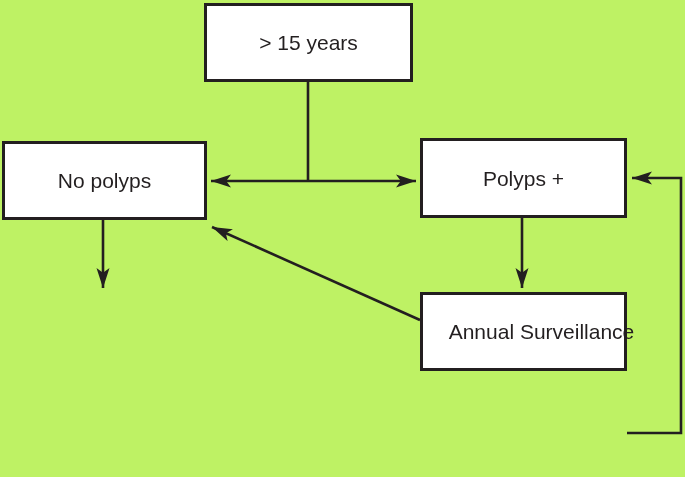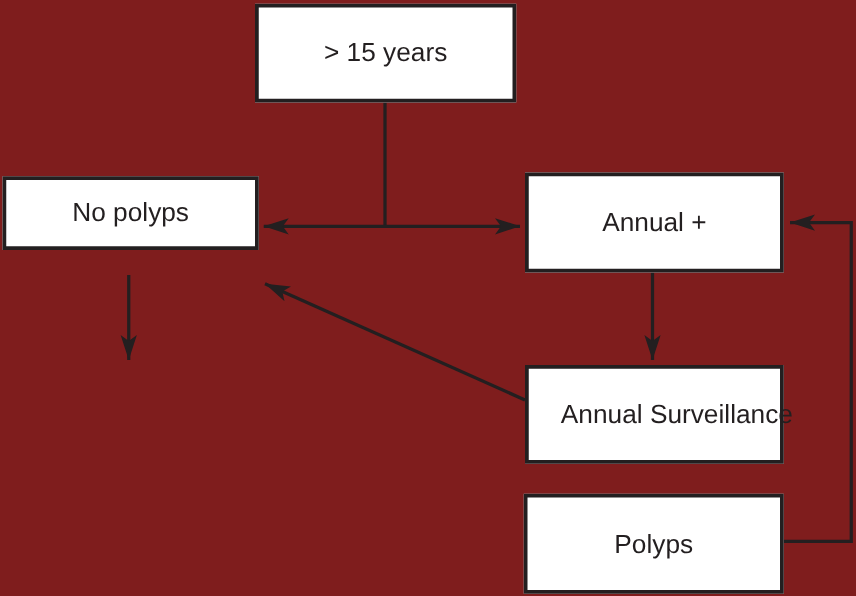--- a/index.html
+++ b/index.html
@@ -4,21 +4,21 @@
 <style>
   html, body {
     margin: 0;
     padding: 0;
     background: #ffffff;
   }
   #figure {
     position: relative;
     width: 685px;
     height: 477px;
-    background: #7f1d1d;
+    background: #bef264;
     font-family: "Liberation Sans", "DejaVu Sans", sans-serif;
     color: #231f20;
     overflow: hidden;
   }
   #edges {
     position: absolute;
     left: 0;
     top: 0;
     width: 685px;
     height: 477px;
@@ -37,21 +37,21 @@
     text-align: center;
   }
   .node .label {
     white-space: nowrap;
   }
   .node.align-left .label {
     text-align: left;
   }
   
   #node-criteria            { left: 204px; top: 3px;   width: 209px; height: 79px; line-height: 26px; }
-  #node-no-polyps           { left: 2px;   top: 141px; width: 205px; height: 59px; }
+  #node-no-polyps           { left: 2px;   top: 141px; width: 205px; height: 79px; }
   #node-polyp-polypectomy   { left: 420px; top: 138px; width: 207px; height: 80px; }
   #node-surveillance-3yr    { left: 2px;   top: 292px; width: 205px; height: 79px; }
   #node-annual-surveillance { left: 420px; top: 292px; width: 207px; height: 79px; padding-left: 36px; }
   #node-polyps              { left: 419px; top: 395px; width: 208px; height: 80px; }
   .edge {
     stroke: #231f20;
     stroke-width: 2.6;
     fill: none;
   }
 </style>
@@ -80,26 +80,23 @@
       <div>&gt; 15 years</div>
     </div>
   </div>
 
   <div class="node" id="node-no-polyps">
     <div class="label">No polyps</div>
   </div>
 
   <div class="node align-left" id="node-polyp-polypectomy">
     <div class="label">
-      <div>Annual +</div>
+      <div>Polyps +</div>
     </div>
   </div>
 
 
   <div class="node" id="node-annual-surveillance">
     <div class="label">Annual Surveillance</div>
   </div>
 
-  <div class="node" id="node-polyps">
-    <div class="label">Polyps</div>
-  </div>
 
 </div>
 
 </body></html>

